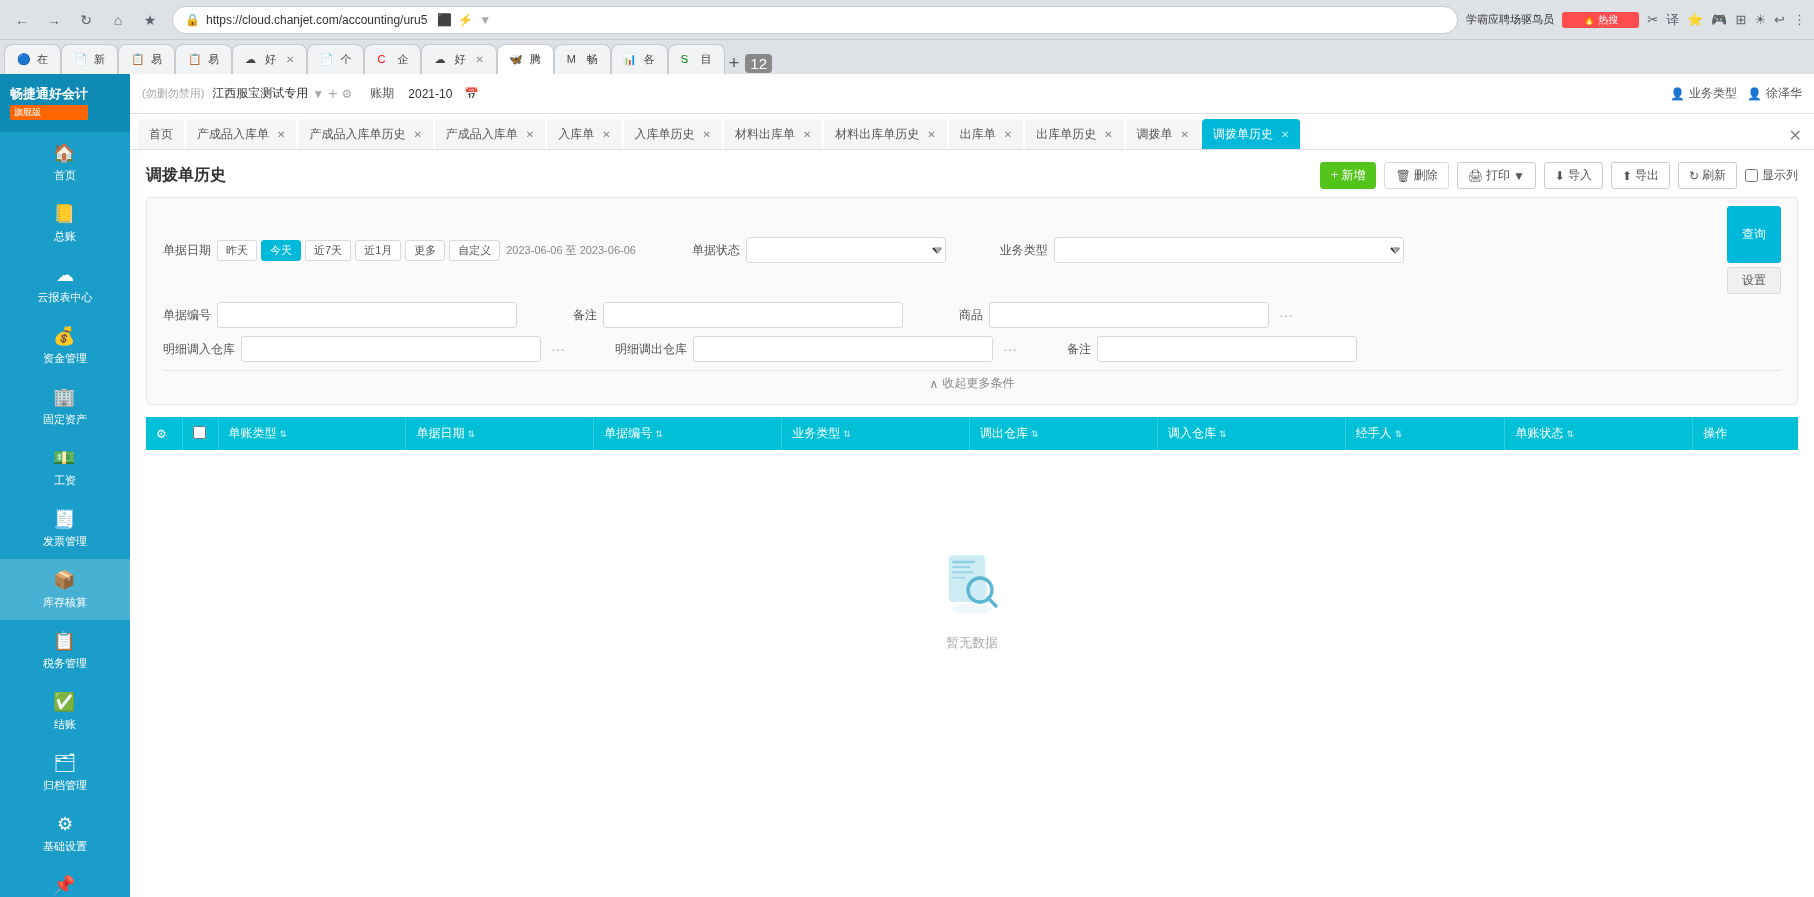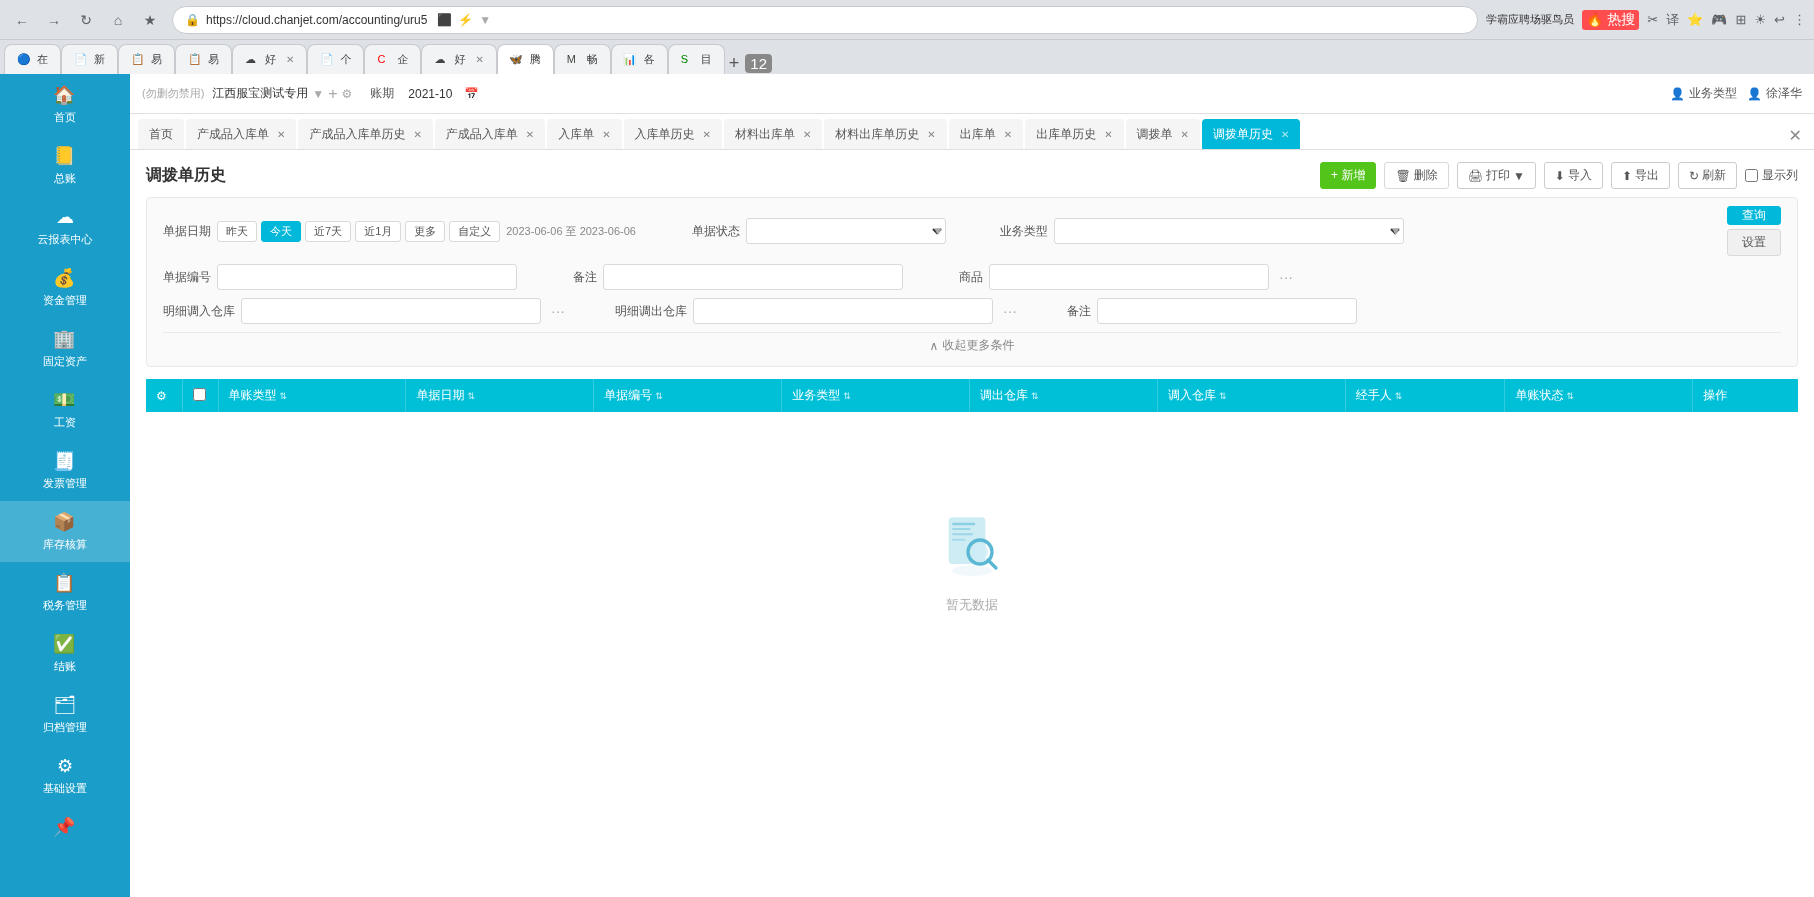--- a/index.html
+++ b/index.html
@@ -89,21 +89,21 @@
     
     .empty-state { display: flex; flex-direction: column; align-items: center; justify-content: center; padding: 60px 0; color: #aaa; margin-top: 32px; }
     .empty-icon { width: 80px; height: 80px; margin-bottom: 12px; }
     .empty-text { font-size: 13px; color: #aaa; }
 
     
     ::-webkit-scrollbar { width: 6px; height: 6px; }
     ::-webkit-scrollbar-track { background: #f1f1f1; }
     ::-webkit-scrollbar-thumb { background: #c1c1c1; border-radius: 3px; }
 
-    .query-btn { background: #00b8d9; border-color: #00b8d9; color: white; padding: 0 14px; }
+    .query-btn { background: #00b8d9; border-color: #00b8d9; color: white; padding: 19px 14px; }
     .settings-btn { background: #f0f0f0; border-color: #d9d9d9; color: #555; padding: 4px 14px; }
     .filter-actions { display: flex; flex-direction: column; gap: 4px; margin-left: auto; }
   </style>
 </head>
 <body>
 
 <div class="browser-chrome">
   <div class="browser-nav-btns">
     <button class="browser-nav-btn">←</button>
     <button class="browser-nav-btn">→</button>
@@ -113,21 +113,21 @@
   </div>
   <div class="browser-address-bar">
     <span>🔒</span>
     <span class="url">https://cloud.chanjet.com/accounting/uru5</span>
     <span style="margin-left:4px;color:#aaa;">⬛</span>
     <span style="color:#aaa;">⚡</span>
     <span style="color:#aaa;">▼</span>
   </div>
   <div class="browser-actions">
     <span style="font-size:11px;color:#333;">学霸应聘场驱鸟员</span>
-    <span style="background:#ff4d4f;color:white;padding:1px 4px;border-radius:3px;font-size:14px;">🔥 热搜</span>
+    <span style="background:#ff4d4f;color:white;padding:1px 21px;border-radius:3px;font-size:10px;">🔥 热搜</span>
     <span>✂</span>
     <span>译</span>
     <span>⭐</span>
     <span>🎮</span>
     <span>⊞</span>
     <span>☀</span>
     <span>↩</span>
     <span>⋮</span>
   </div>
 </div>
@@ -185,20 +185,26 @@
   </div>
   <div style="display:flex;align-items:center;gap:6px;margin-left:4px;">
     <button style="background:none;border:none;font-size:18px;cursor:pointer;color:#555;">+</button>
     <span style="background:#888;color:white;border-radius:4px;padding:1px 5px;font-size:15px;">12</span>
   </div>
 </div>
 
 <div class="app">
 
   <div class="sidebar">
+    <div class="sidebar-logo">
+      <div>
+        <div class="sidebar-logo-text">畅捷通好会计</div>
+        <div class="sidebar-logo-badge">旗舰版</div>
+      </div>
+    </div>
     <div class="sidebar-nav">
       <div class="sidebar-item">
         <span class="sidebar-item-icon">🏠</span>
         <span class="sidebar-item-label">首页</span>
       </div>
       <div class="sidebar-item">
         <span class="sidebar-item-icon">📒</span>
         <span class="sidebar-item-label">总账</span>
       </div>
       <div class="sidebar-item">

